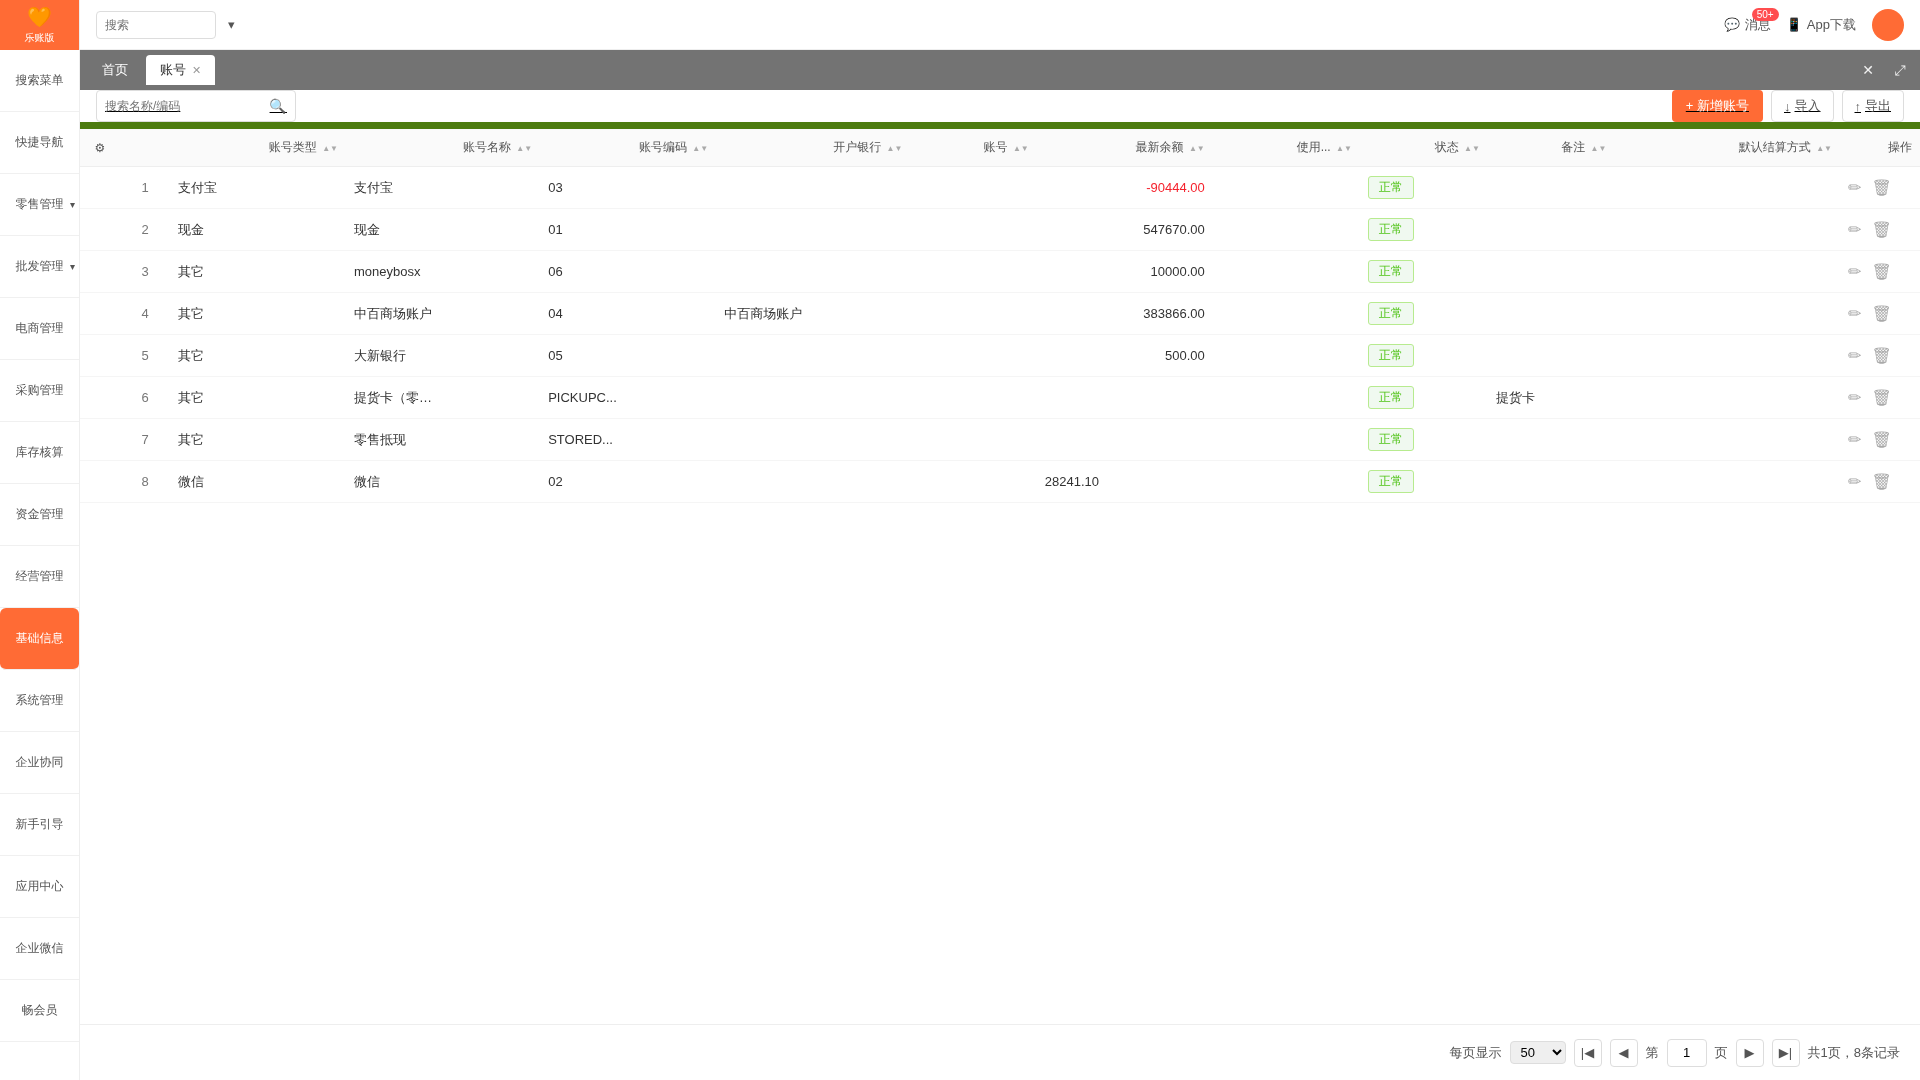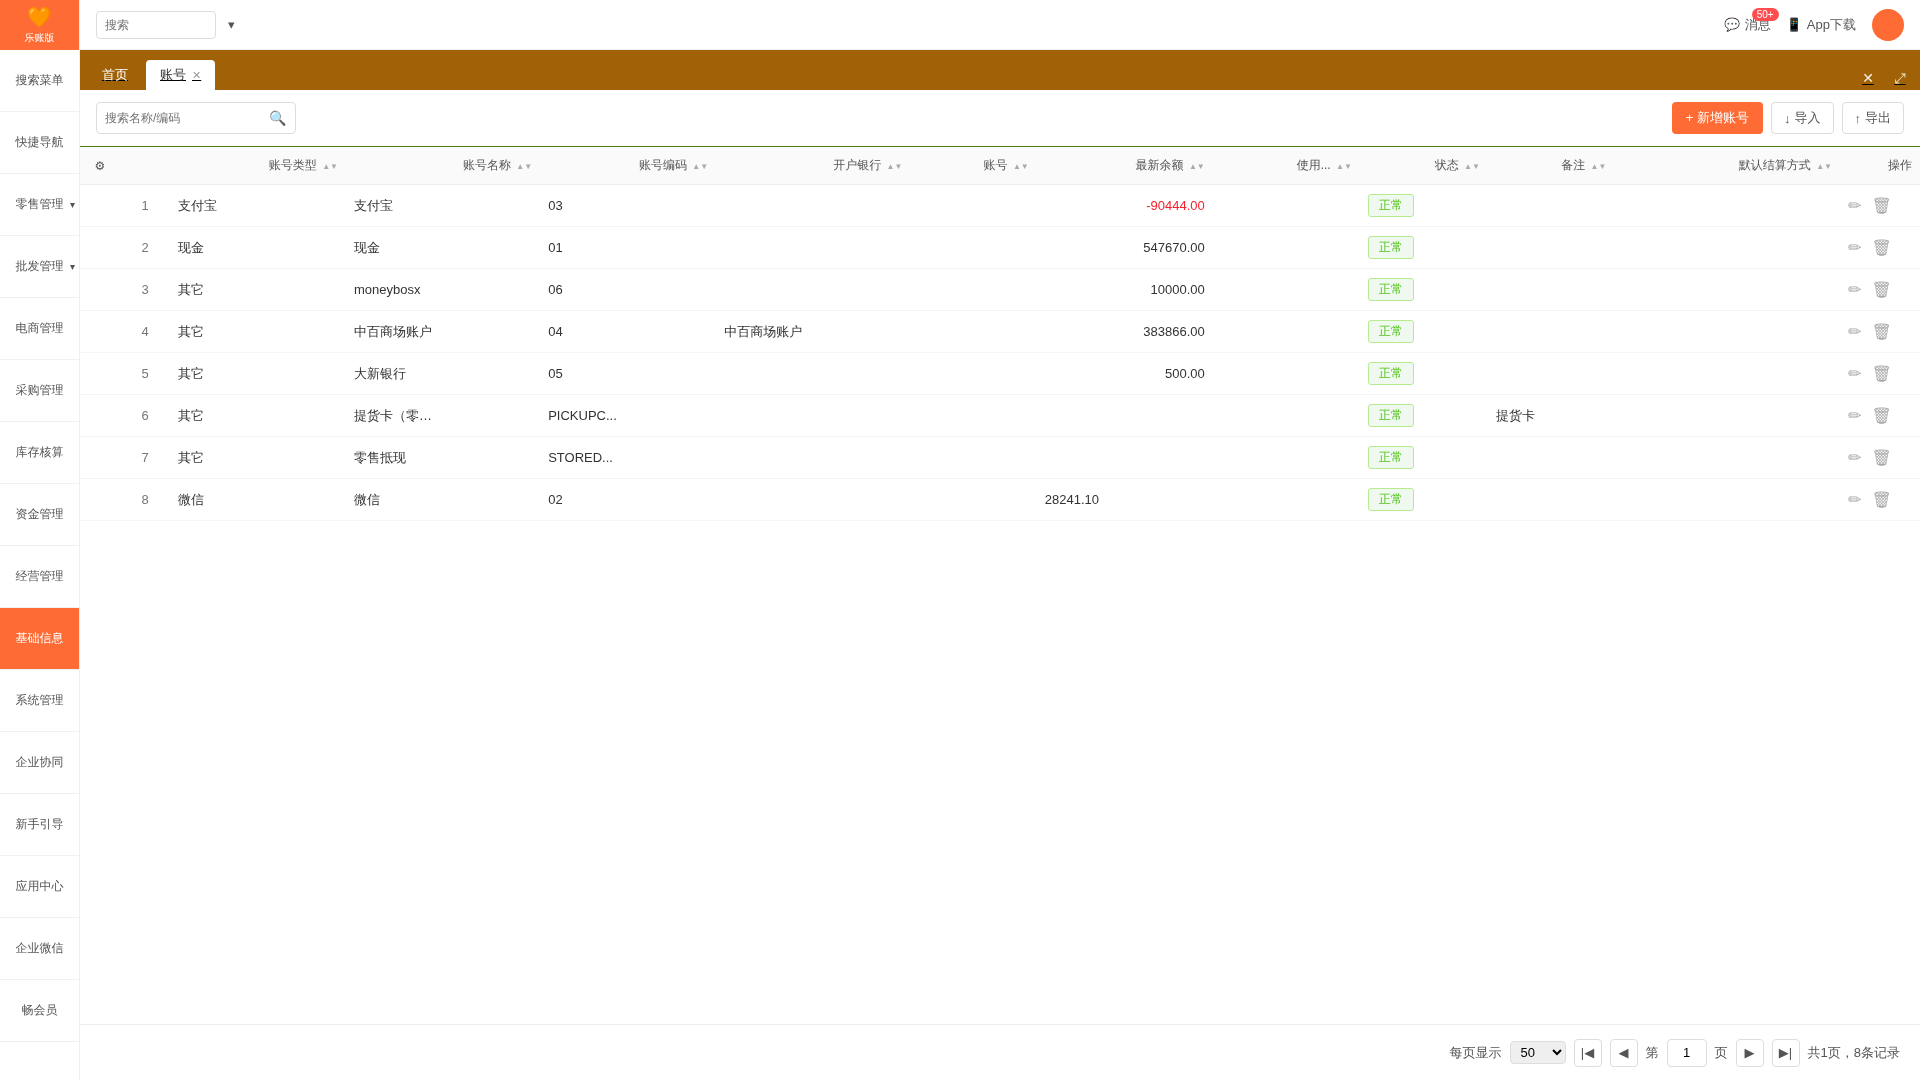--- a/index.html
+++ b/index.html
@@ -5,51 +5,51 @@
     * { box-sizing: border-box; margin: 0; padding: 0; }
     body { font-family: 'Microsoft YaHei', Arial, sans-serif; font-size: 13px; background: #f5f5f5; display: flex; height: 1080px; width: 1920px; overflow: hidden; }
 
     
     .sidebar { width: 80px; background: #fff; display: flex; flex-direction: column; border-right: 1px solid #eee; flex-shrink: 0; }
     .sidebar-logo { background: #ff6b35; height: 50px; display: flex; align-items: center; justify-content: center; color: white; font-size: 11px; flex-direction: column; }
     .sidebar-logo-icon { font-size: 20px; }
     .sidebar-logo-text { font-size: 10px; margin-top: 2px; }
     .sidebar-menu { flex: 1; overflow-y: auto; }
     .sidebar-item { display: flex; align-items: center; justify-content: center; height: 62px; cursor: pointer; color: #555; font-size: 12px; border-bottom: 1px solid #f0f0f0; position: relative; }
-    .sidebar-item.active { background: #ff6b35; color: white; }
+    .sidebar-item.active { background: #ff6b35; color: white; border-radius: 6px; }
     .sidebar-item .arrow { position: absolute; right: 4px; font-size: 10px; }
 
     
     .main { flex: 1; display: flex; flex-direction: column; overflow: hidden; }
 
     
     .top-header { height: 50px; background: #fff; display: flex; align-items: center; justify-content: space-between; padding: 0 16px; border-bottom: 1px solid #eee; flex-shrink: 0; }
     .top-header-left { display: flex; align-items: center; gap: 12px; }
     .header-search { width: 120px; height: 28px; border: 1px solid #ddd; border-radius: 4px; padding: 0 8px; font-size: 12px; }
     .header-dropdown { display: flex; align-items: center; gap: 4px; cursor: pointer; color: #555; }
     .top-header-right { display: flex; align-items: center; gap: 16px; }
     .msg-icon { position: relative; cursor: pointer; display: flex; align-items: center; gap: 4px; color: #555; font-size: 13px; }
     .badge { background: #ff4d4f; color: white; border-radius: 10px; padding: 1px 5px; font-size: 10px; position: absolute; top: -8px; right: -8px; }
     .app-download { cursor: pointer; color: #555; font-size: 13px; display: flex; align-items: center; gap: 4px; }
     .avatar { width: 32px; height: 32px; background: #ff6b35; border-radius: 50%; cursor: pointer; }
 
     
-    .tab-bar { height: 40px; background: #a16207; display: flex; align-items: flex-end; padding: 0 8px; gap: 4px; flex-shrink: 0; text-decoration: underline; }
+    .tab-bar { height: 40px; background: #737373; display: flex; align-items: center; padding: 0 8px; gap: 4px; flex-shrink: 0; }
     .tab { display: flex; align-items: center; gap: 6px; padding: 6px 14px; border-radius: 4px 4px 0 0; cursor: pointer; font-size: 13px; color: rgba(255,255,255,0.8); }
     .tab.active { background: #fff; color: #333; }
     .tab-close { font-size: 11px; color: #999; cursor: pointer; }
     .tab-home { color: white; }
     .tab-actions { margin-left: auto; display: flex; align-items: center; gap: 8px; }
     .tab-action-btn { width: 24px; height: 24px; display: flex; align-items: center; justify-content: center; color: rgba(255,255,255,0.9); cursor: pointer; font-size: 14px; }
 
     
     .content { flex: 1; background: #fff; display: flex; flex-direction: column; overflow: hidden; }
 
     
-    .toolbar { display: flex; align-items: center; padding: 12px 16px; gap: 8px; border-bottom: 1px solid #4d7c0f; flex-shrink: 0; }
+    .toolbar { display: flex; align-items: center; padding: 0 16px; gap: 8px; border-bottom: 7px solid #4d7c0f; flex-shrink: 0; text-decoration: underline; }
     .search-box { display: flex; align-items: center; border: 1px solid #ddd; border-radius: 4px; padding: 0 8px; width: 200px; height: 32px; }
     .search-box input { border: none; outline: none; font-size: 12px; flex: 1; color: #999; }
     .search-icon { color: #aaa; font-size: 14px; cursor: pointer; }
     .toolbar-right { margin-left: auto; display: flex; gap: 8px; }
     .btn-primary { background: #ff6b35; color: white; border: none; border-radius: 4px; padding: 6px 14px; font-size: 13px; cursor: pointer; display: flex; align-items: center; gap: 4px; }
     .btn-default { background: #fff; color: #555; border: 1px solid #ddd; border-radius: 4px; padding: 6px 12px; font-size: 13px; cursor: pointer; display: flex; align-items: center; gap: 4px; }
 
     
     .table-wrap { flex: 1; overflow: auto; }
     table { width: 100%; border-collapse: collapse; }

